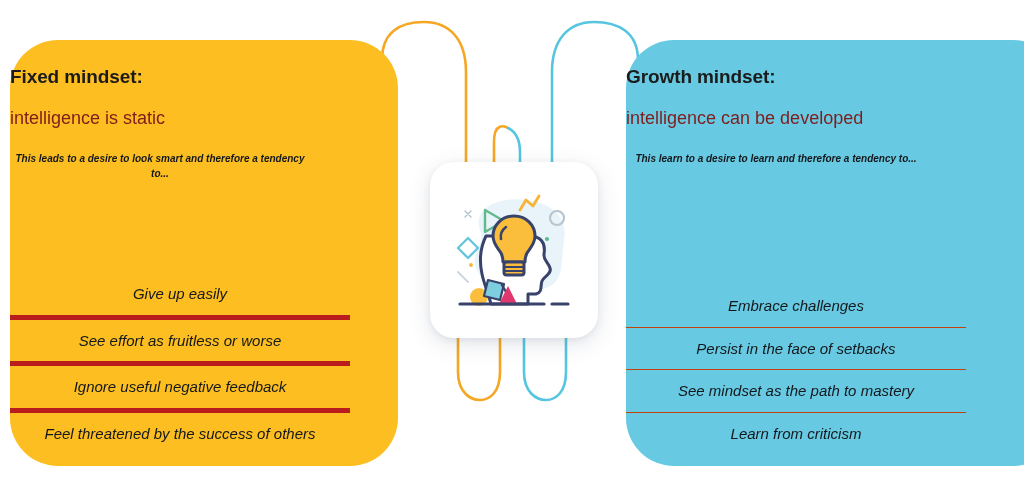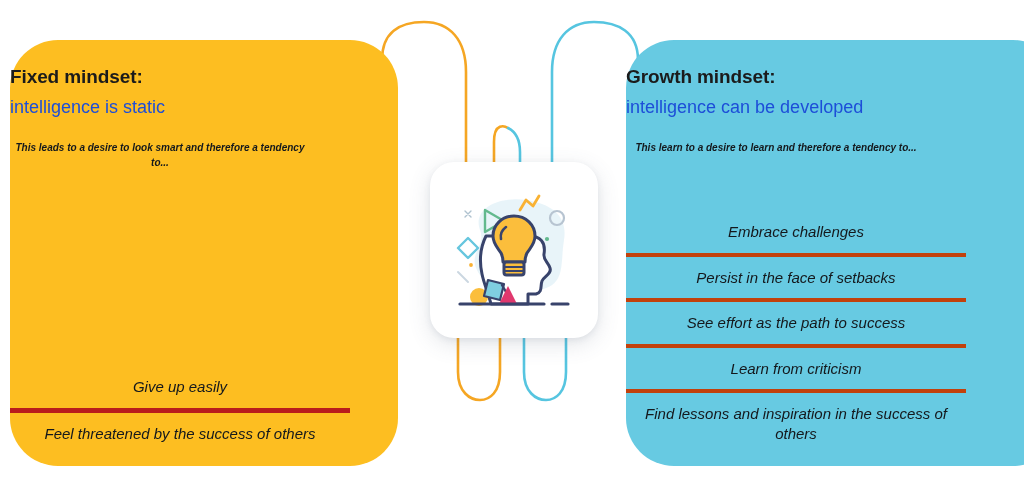--- a/index.html
+++ b/index.html
@@ -56,24 +56,24 @@
   .panel-title {
     margin-top: 25px;
     font-size: 19px;
     font-weight: bold;
     color: #1b1b1b;
     line-height: 1.25;
     text-align: center;
     letter-spacing: -0.1px;
   }
   .panel-subtitle {
-    margin-top: 7px;
+    margin-top: 18px;
     font-size: 18px;
     font-weight: normal;
-    color: #1d4ed8;
+    color: #7f1d1d;
     text-align: center;
     line-height: 1.3;
   }
   .panel-lead {
     margin-top: 22px;
     width: 300px;
     font-size: 10px;
     font-style: italic;
     font-weight: bold;
     color: #14181c;
@@ -93,21 +93,21 @@
     text-align: center;
     font-size: 15px;
     color: #14181c;
     line-height: 1.3;
     padding: 11px 4px 11px 4px;
   }
   .panel-left .list-item + .list-item {
     border-top: 5px solid #b91c1c;
   }
   .panel-right .list-item + .list-item {
-    border-top: 4px solid #c2410c;
+    border-top: 1px solid #c2410c;
   }
   .panel-left .list-item:first-child { padding-top: 8px; }
   .panel-right .list-item:first-child { padding-top: 8px; }
 
   
   .center-card {
     position: absolute;
     left: 430px;
     top: 162px;
     width: 168px;
@@ -141,35 +141,36 @@
     <path d="M 552 176 L 552 72 C 552 40, 568 22, 594 22 C 618 22, 638 32, 638 60" fill="none" stroke="#56C5E0" stroke-width="2.6" stroke-linecap="round"></path>
   </svg>
 
   <div class="panel panel-left">
     <div class="panel-title">Fixed mindset:</div>
     <div class="panel-subtitle">intelligence is static</div>
     <div class="panel-lead">This leads to a desire to look smart and therefore a tendency to...</div>
 
     <div class="list">
       <div class="list-item">Give up easily</div>
+      <div class="list-item">See effort as fruitless or worse</div>
+      <div class="list-item">Ignore useful negative feedback</div>
       <div class="list-item">Feel threatened by the success of others</div>
     </div>
   </div>
 
   <div class="panel panel-right">
     <div class="panel-title">Growth mindset:</div>
     <div class="panel-subtitle">intelligence can be developed</div>
     <div class="panel-lead">This learn to a desire to learn and therefore a tendency to...</div>
 
     <div class="list">
       <div class="list-item">Embrace challenges</div>
       <div class="list-item">Persist in the face of setbacks</div>
-      <div class="list-item">See effort as the path to success</div>
+      <div class="list-item">See mindset as the path to mastery</div>
       <div class="list-item">Learn from criticism</div>
-      <div class="list-item">Find lessons and inspiration in the success of others</div>
     </div>
   </div>
 
   <div class="center-card">
     <svg width="140" height="140" viewBox="0 0 140 140">
 
       <path d="M36 50 C 28 28, 56 16, 82 20 C 108 24, 124 36, 120 60
                C 116 86, 122 104, 96 110 C 66 117, 40 108, 32 88
                C 26 72, 42 66, 36 50 Z" fill="#E4F2F8" opacity="0.85"></path>
 

